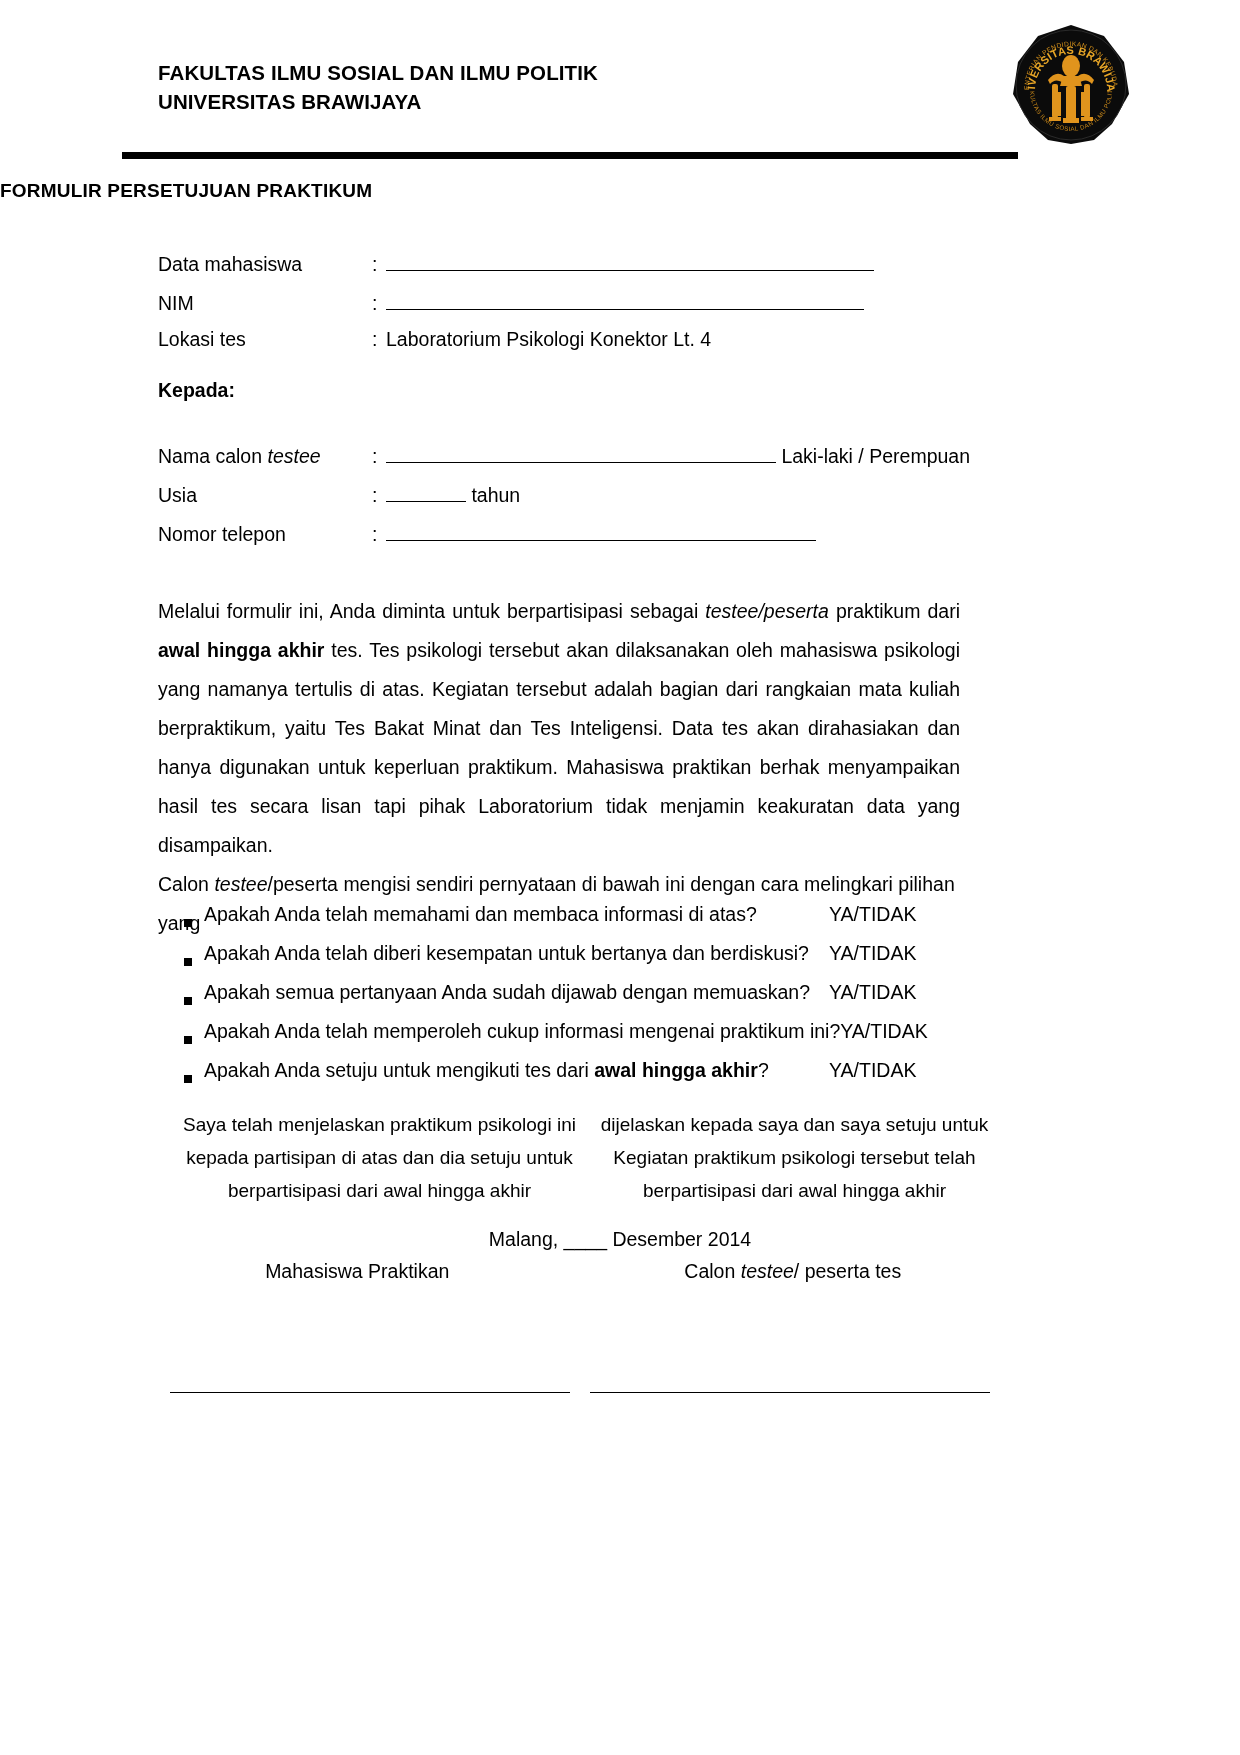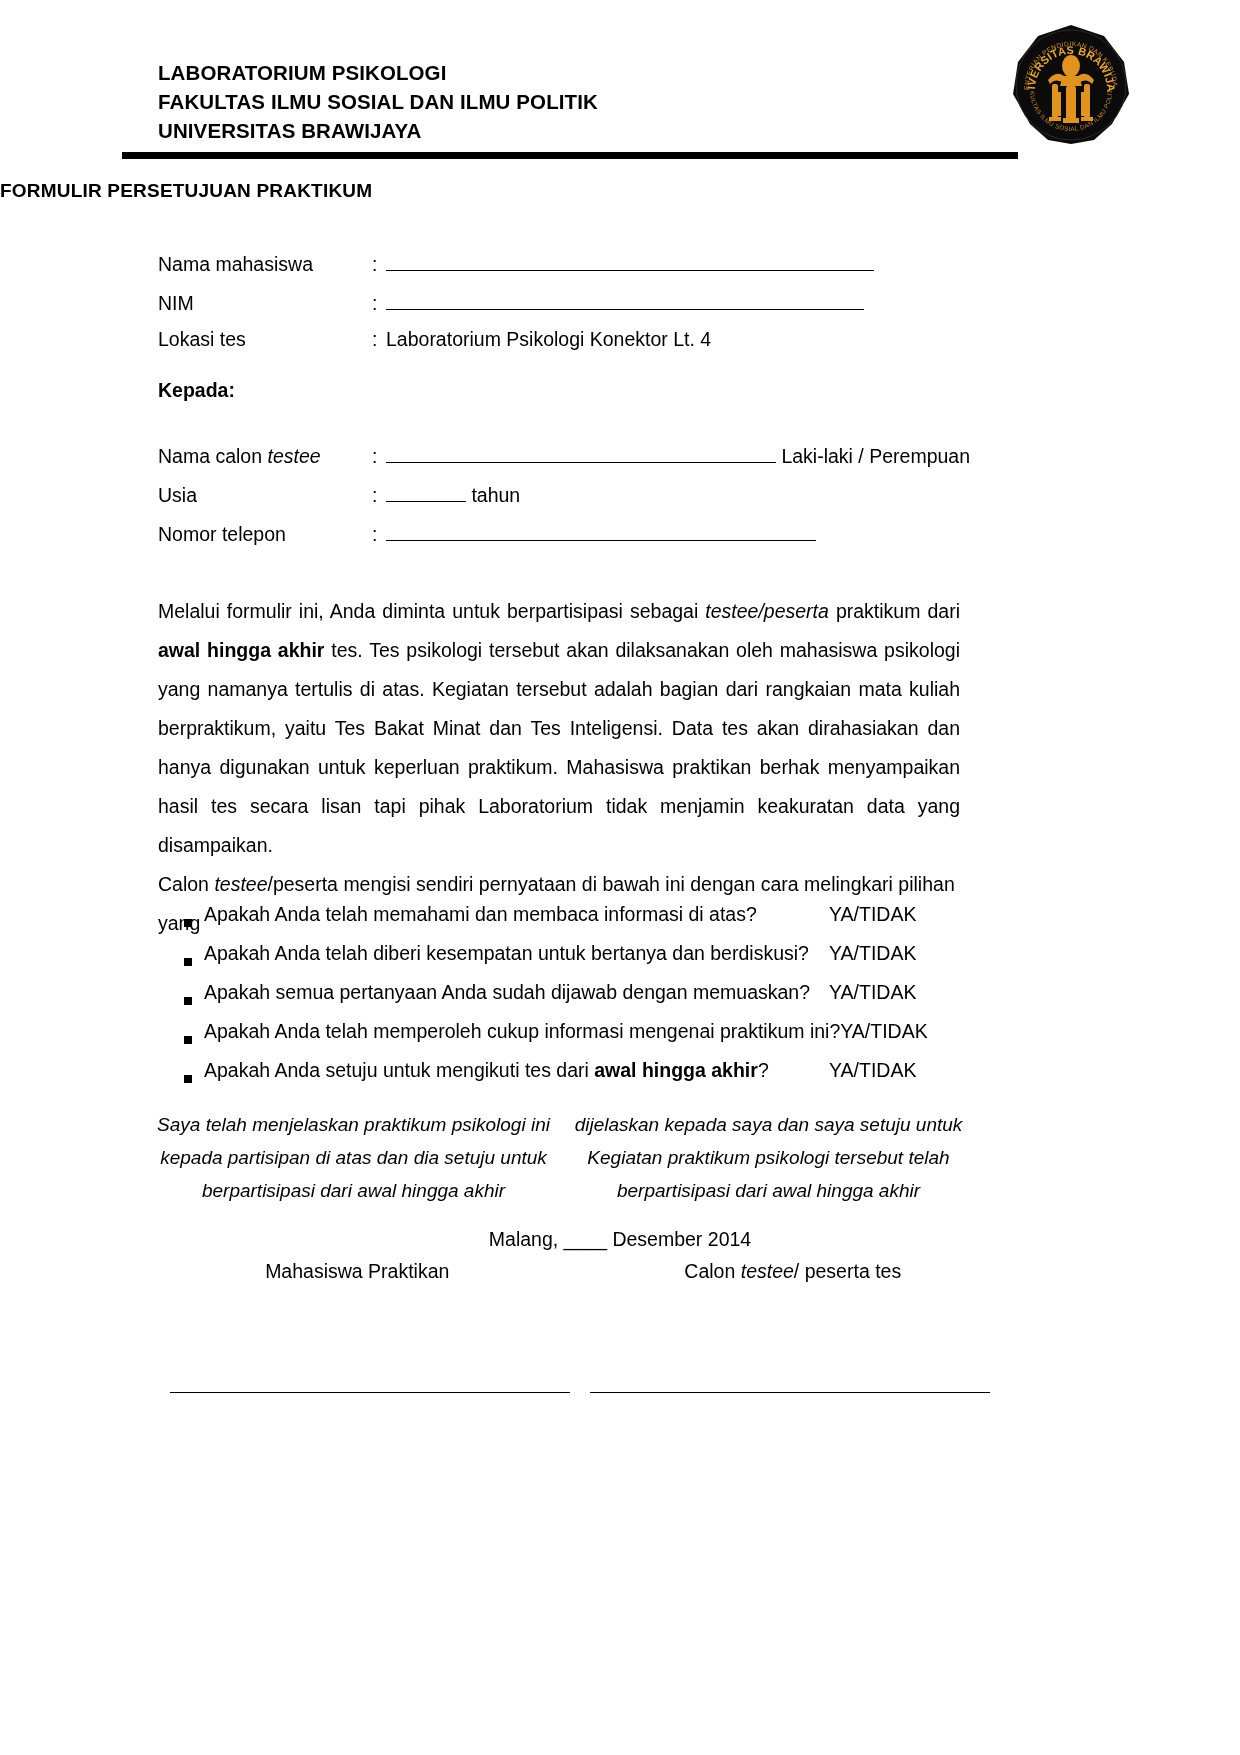--- a/index.html
+++ b/index.html
@@ -68,21 +68,21 @@
     flex:0 0 46px; display:flex; align-items:center; height:39px;
   }
   .qbullet i {
     display:block; width:8px; height:8px; background:#000;
     margin-left:26px; font-style:normal;
   }
   .qtext { flex:0 0 625px; white-space:nowrap; }
   .qans  { white-space:nowrap; }
 
   
-  .decl { position:absolute; left:146px; top:1108px; width:830px; display:flex;font-style:italic; }
+  .decl { position:absolute; left:172px; top:1108px; width:830px; display:flex; }
   .decl-col {
     width:415px; text-align:center; font-size:19px; line-height:33px;
   }
   .decl-col div { padding:0 10px; }
 
   .dateline {
     position:absolute; left:0; top:1228px; width:1240px;
     text-align:center; font-size:19.5px;
   }
   .roles { position:absolute; left:160px; top:1260px; width:830px; display:flex;gap:41px; }
@@ -93,21 +93,20 @@
   .sigline span {
     display:block; width:400px; border-bottom:1.5px solid #000; height:2px;
   }
 </style>
 </head>
 <body>
 
 <div class="page">
 
   <div class="header">
-    <div class="header-line">LABORATORIUM PSIKOLOGI</div>
     <div class="header-line">FAKULTAS ILMU SOSIAL DAN ILMU POLITIK</div>
     <div class="header-line">UNIVERSITAS BRAWIJAYA</div>
   </div>
 
   <div class="logo-wrap">
     <svg width="126" height="126" viewBox="0 0 126 126" xmlns="http://www.w3.org/2000/svg">
       <defs>
         <path id="arcTop" d="M 21,66 A 42,42 0 0 1 105,66" fill="none"></path>
         <path id="arcTop2" d="M 27,68 A 36,36 0 0 1 99,68" fill="none"></path>
         <path id="arcBot" d="M 22,68 A 41,41 0 0 0 104,68" fill="none"></path>
@@ -142,21 +141,21 @@
       </g>
     </svg>
   </div>
 
   <div class="rule"></div>
 
   <div class="doc-title">FORMULIR PERSETUJUAN PRAKTIKUM</div>
 
   <div class="fields">
     <div class="field-row">
-      <span class="field-label">Nama mahasiswa</span>
+      <span class="field-label">Data mahasiswa</span>
       <span class="field-colon">:</span>
       <span class="field-val"><span class="uline u-long"></span></span>
     </div>
     <div class="field-row">
       <span class="field-label">NIM</span>
       <span class="field-colon">:</span>
       <span class="field-val"><span class="uline u-med"></span></span>
     </div>
     <div class="field-row">
       <span class="field-label">Lokasi tes</span>

